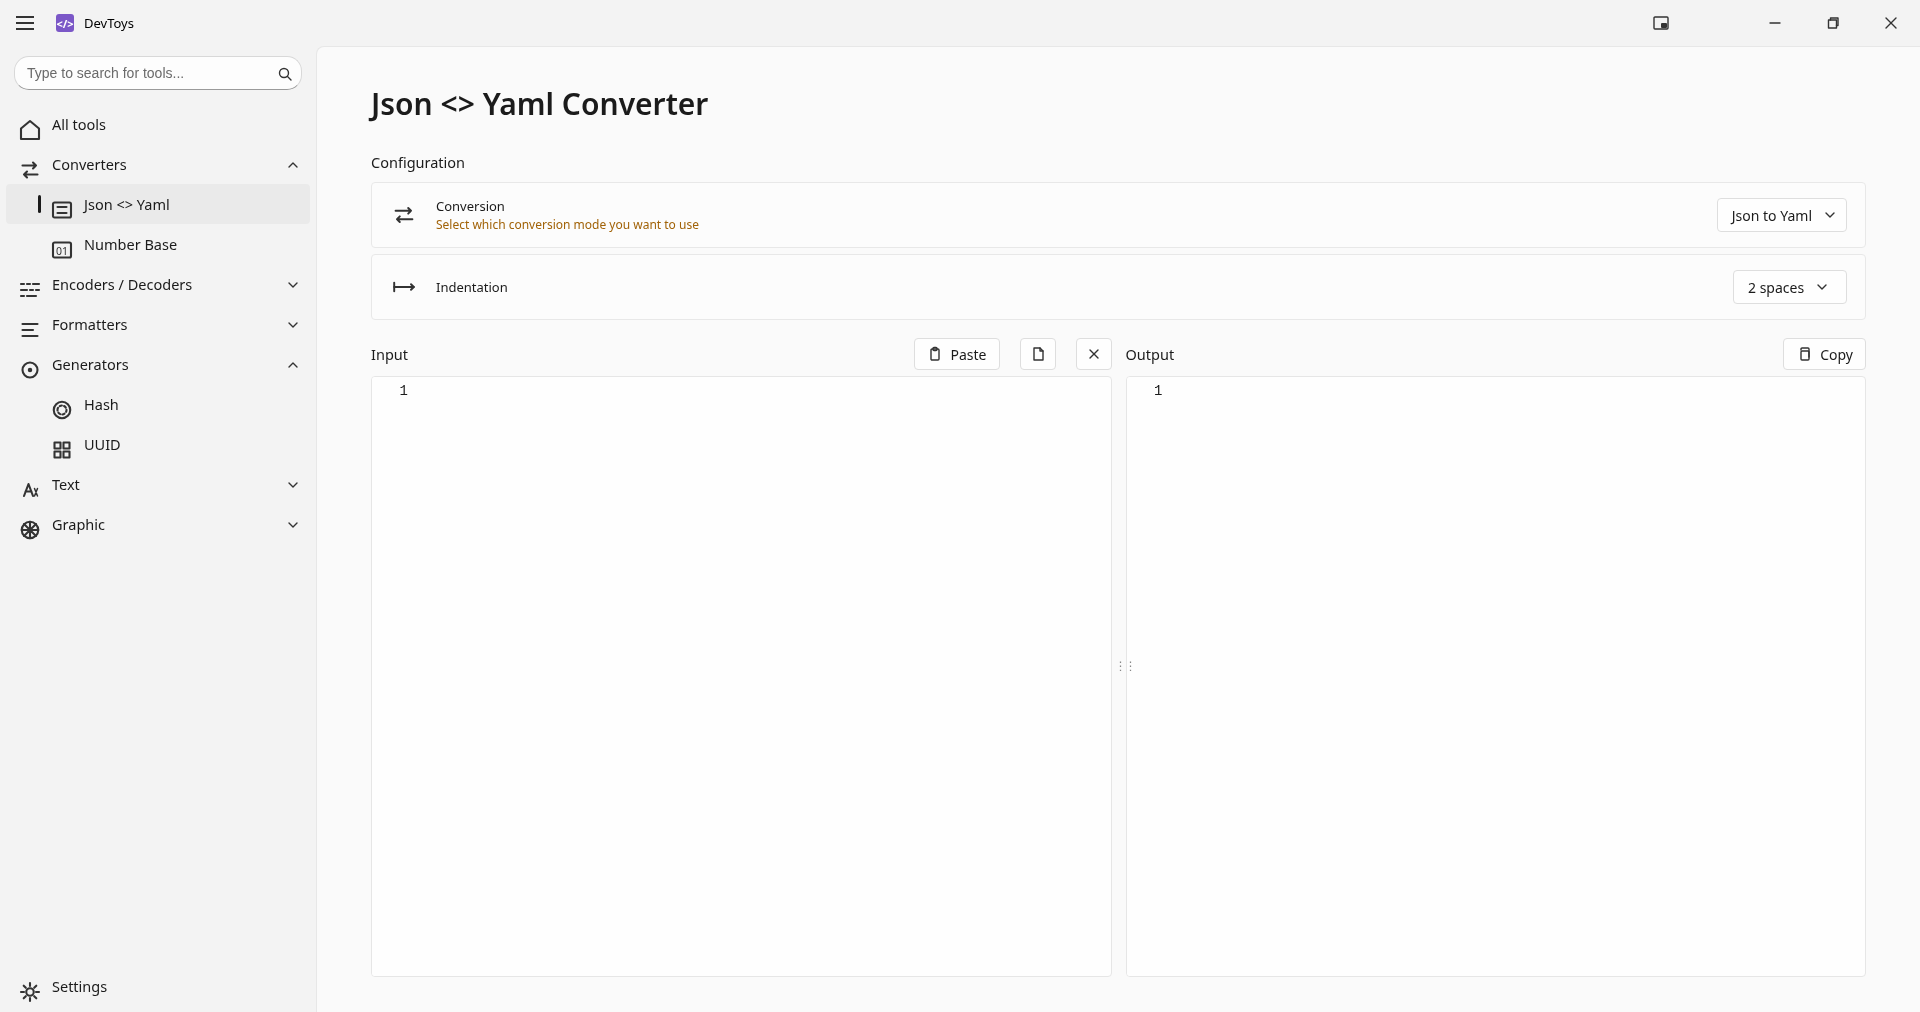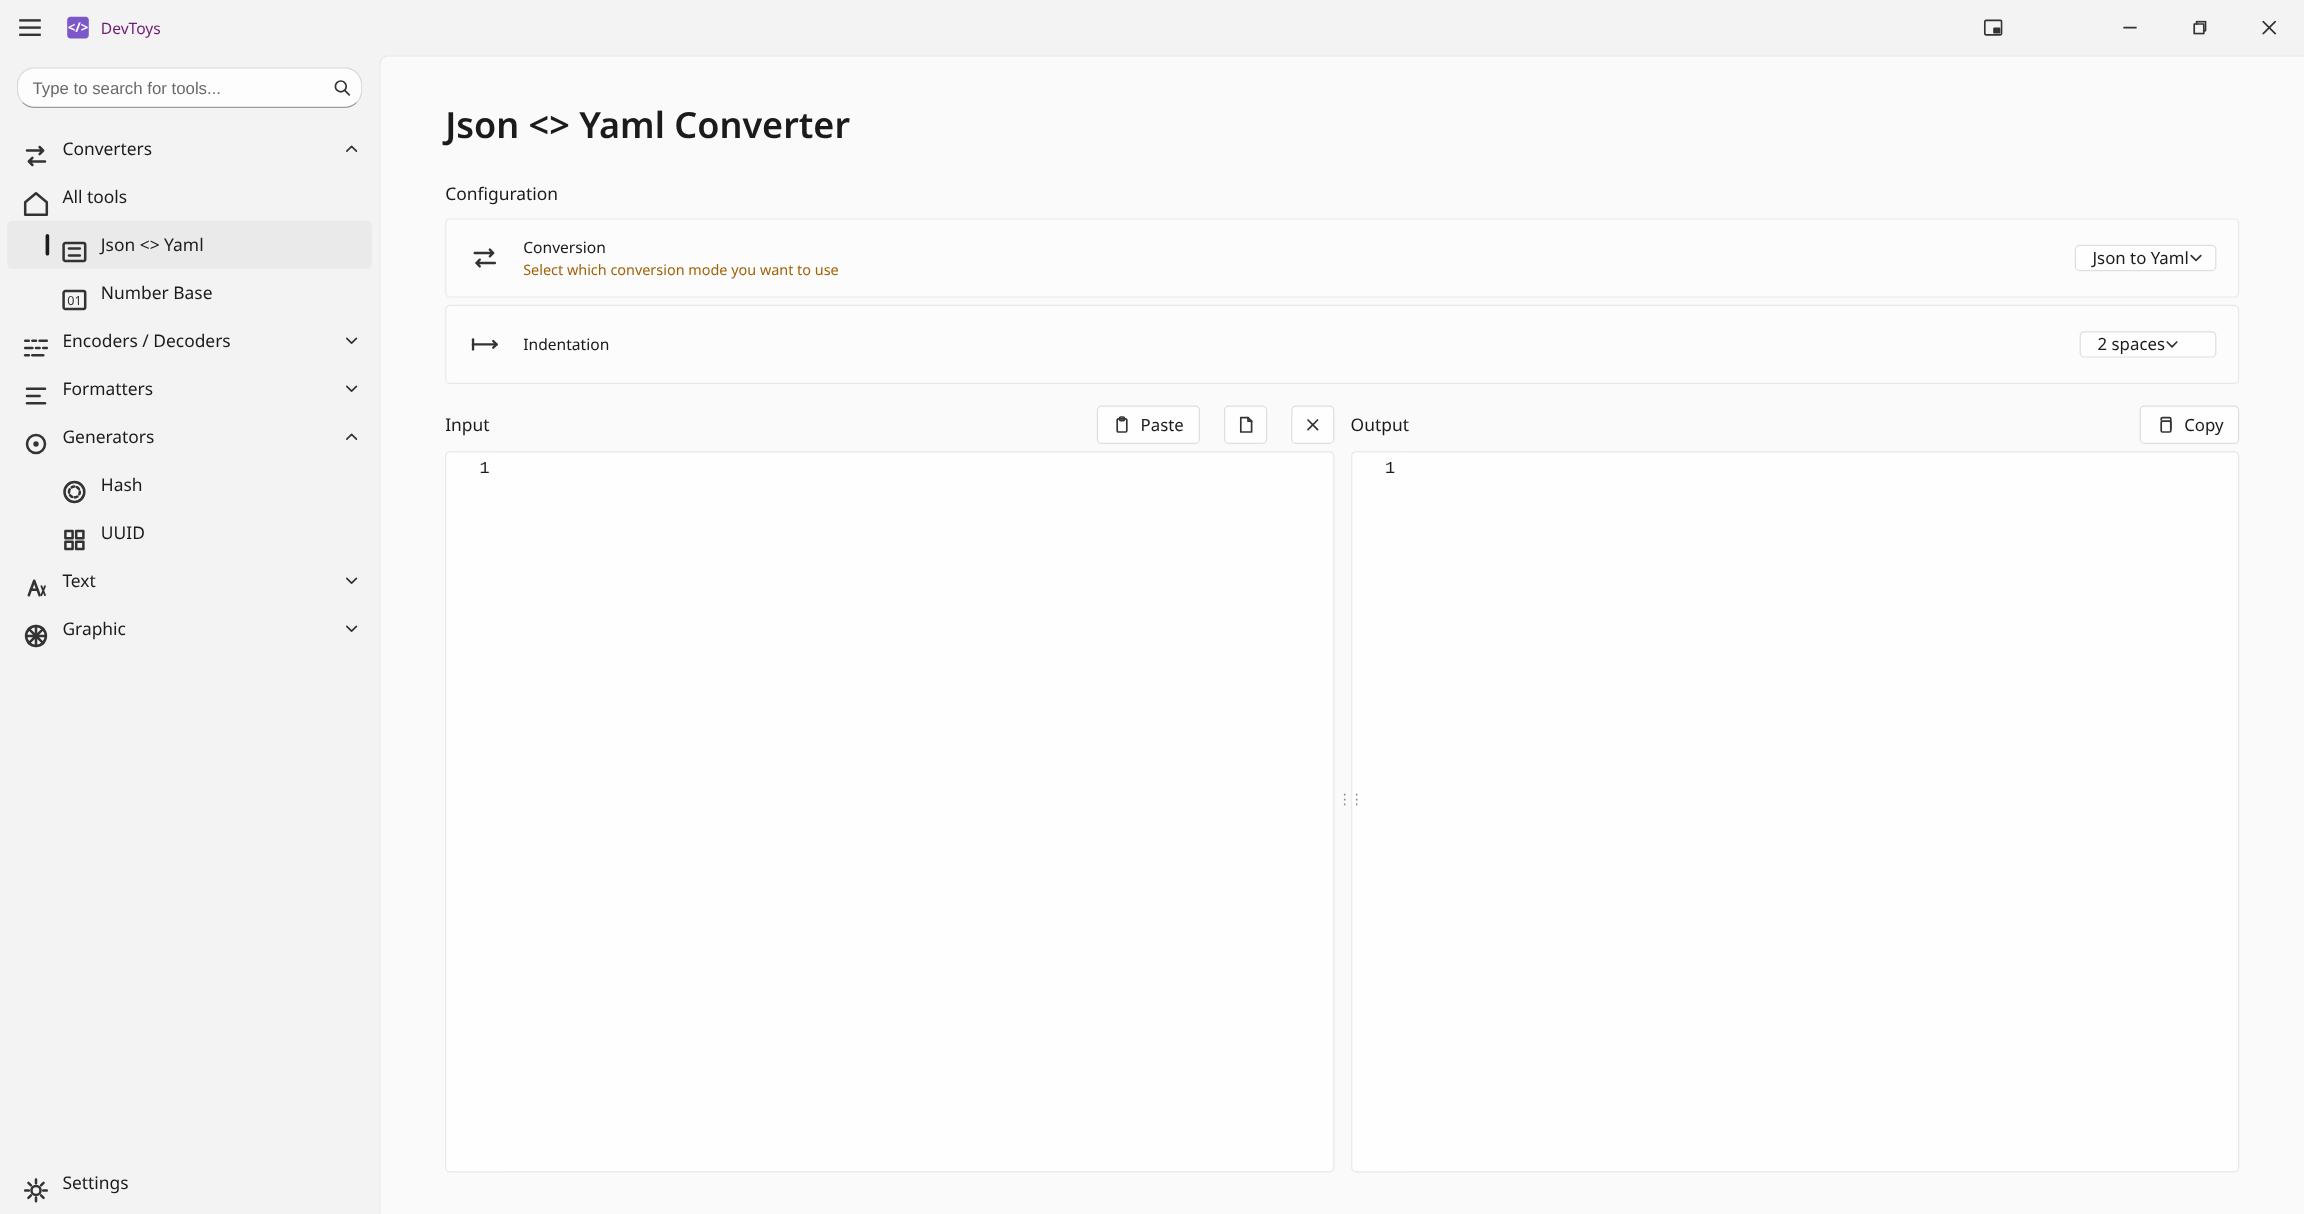--- a/index.html
+++ b/index.html
@@ -33,21 +33,21 @@
 .app-logo {
   width: 18px; height: 18px;
   background: #7b57c7;
   border-radius: 3px;
   display: flex; align-items: center; justify-content: center;
   margin-right: 10px;
   color: #fff;
   font-size: 11px;
   font-weight: bold;
 }
-.app-title { font-size: 13px; color: #701a75; }
+.app-title { font-size: 13px; color: #000000; }
 .titlebar-spacer { flex: 1; }
 .titlebar-btn {
   width: 58px; height: 46px;
   display: flex; align-items: center; justify-content: center;
   cursor: pointer;
 }
 .titlebar-btn svg { width: 12px; height: 12px; }
 .pip-btn { margin-right: 56px; }
 .pip-btn svg { width: 16px; height: 16px; }
 
@@ -166,28 +166,29 @@
 }
 .config-icon {
   width: 28px;
   display: flex; align-items: center; justify-content: center;
   margin-right: 18px;
 }
 .config-text { flex: 1; }
 .config-title { font-size: 13px; }
 .config-sub { font-size: 12px; color: #a16207; margin-top: 1px; }
 .config-dropdown {
-  height: 22px;
+  height: 34px;
   border: 1px solid #dedede;
   border-radius: 4px;
   background: #fefefe;
   display: flex;
   align-items: center;
   padding: 0 10px 0 14px;
   cursor: pointer;
+  gap: 12px;
   min-width: 114px;
 }
 .config-dropdown .val { font-size: 14px; }
 .config-dropdown svg { width: 12px; height: 12px; }
 
 .io-row {
   display: flex;
   gap: 14px;
   margin-top: 16px;
   height: calc(100% - 268px);
@@ -302,37 +303,37 @@
             <circle cx="6" cy="6" r="4.5"></circle>
             <line x1="9.5" y1="9.5" x2="13" y2="13"></line>
           </svg>
       </span>
     </div>
 
     <div class="nav">
       <div class="nav-item">
         <span class="icon">
             <svg viewBox="0 0 16 16">
+              <path d="M2 7 L8 2 L14 7 V14 H2 Z"></path>
+            </svg>
+          </span>
+        <span class="label">All tools</span>
+      </div>
+
+      <div class="nav-item">
+        <span class="icon">
+            <svg viewBox="0 0 16 16">
               <path d="M3 5 H12 M10 3 L12 5 L10 7"></path>
               <path d="M13 11 H4 M6 9 L4 11 L6 13"></path>
             </svg>
           </span>
         <span class="label">Converters</span>
         <span class="chev"><svg viewBox="0 0 14 14">
               <path d="M3 9 L7 5 L11 9"></path>
             </svg></span>
-      </div>
-
-      <div class="nav-item">
-        <span class="icon">
-            <svg viewBox="0 0 16 16">
-              <path d="M2 7 L8 2 L14 7 V14 H2 Z"></path>
-            </svg>
-          </span>
-        <span class="label">All tools</span>
       </div>
       <div class="nav-subitem active">
         <span class="icon">
             <svg viewBox="0 0 16 16">
               <rect x="2" y="3" width="12" height="10" rx="1"></rect>
               <line x1="5" y1="6" x2="11" y2="6"></line>
               <line x1="5" y1="10" x2="11" y2="10"></line>
             </svg>
           </span>
         <span class="label">Json &lt;&gt; Yaml</span>

